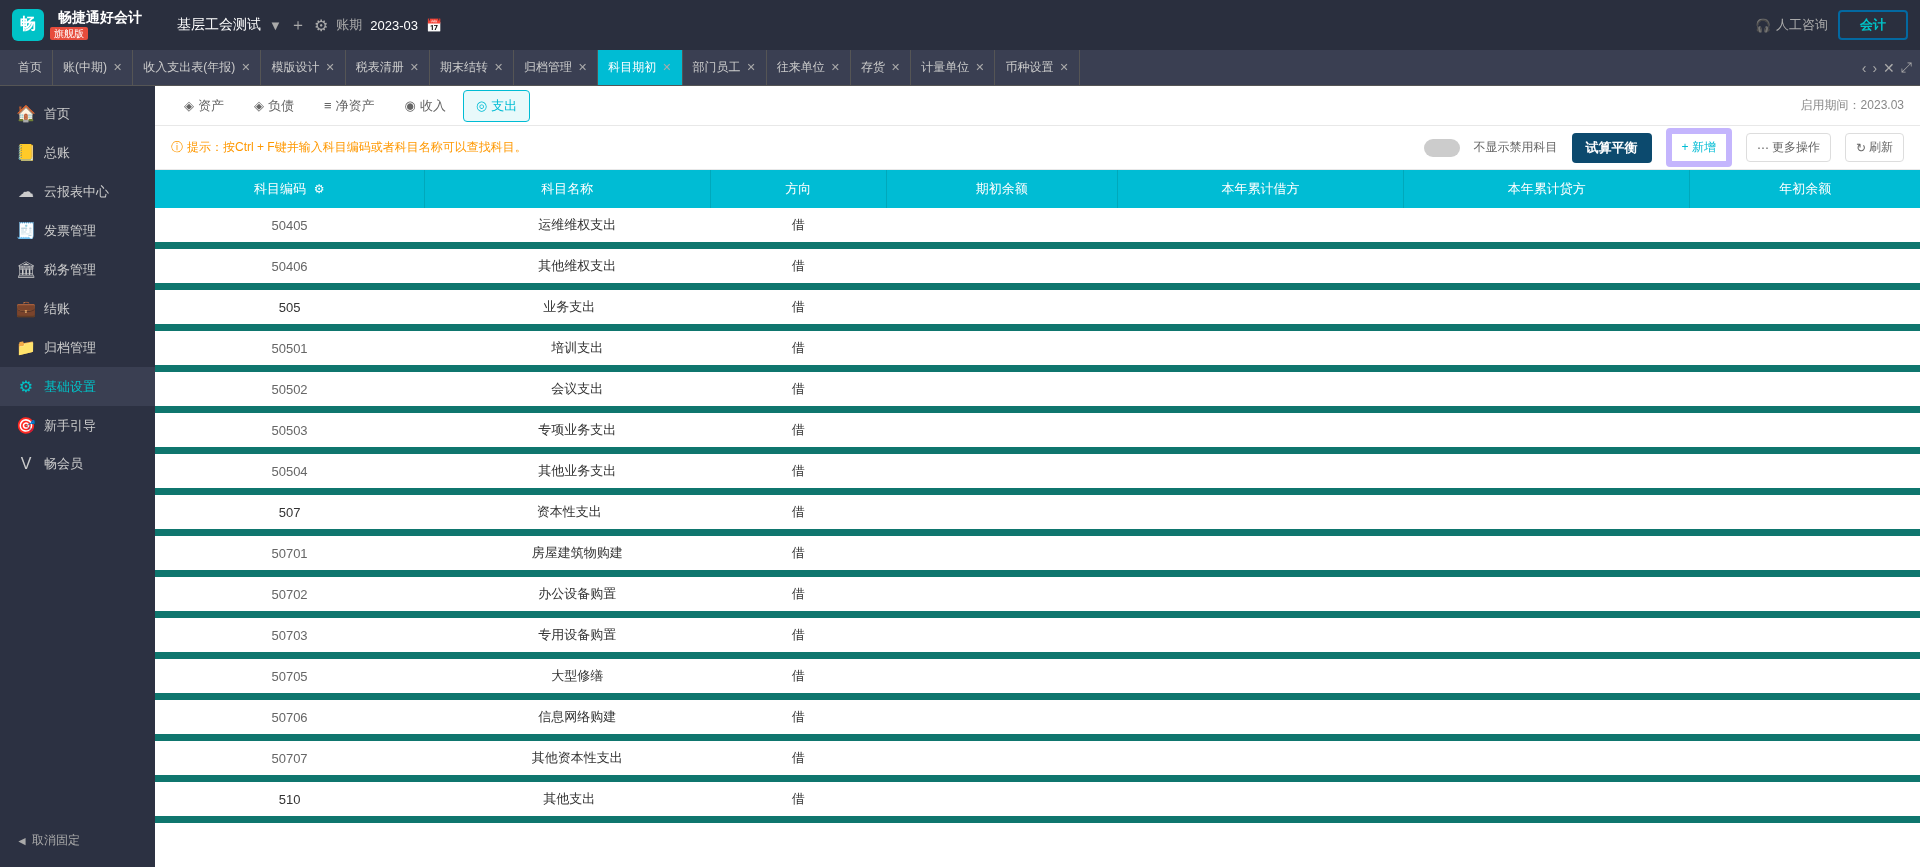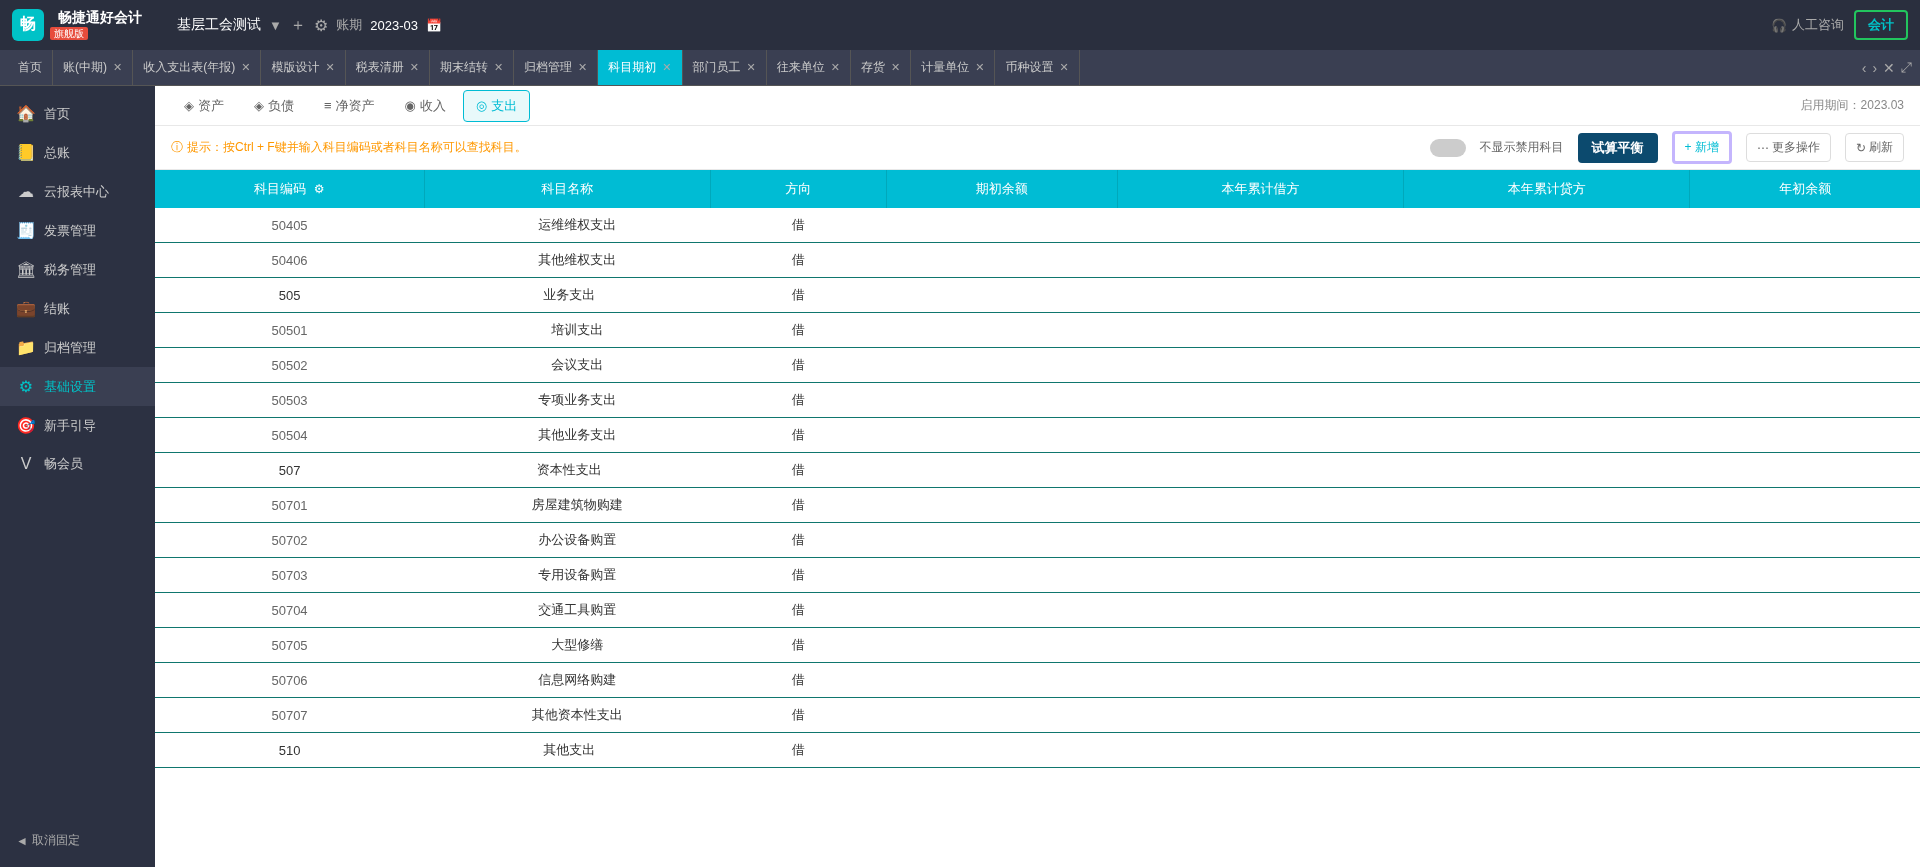--- a/index.html
+++ b/index.html
@@ -14,21 +14,21 @@
     .top-center { flex: 1; display: flex; align-items: center; gap: 8px; }
     .company-name { color: white; font-size: 14px; }
     .dropdown-arrow { color: #aaa; cursor: pointer; }
     .add-btn { color: #aaa; font-size: 16px; cursor: pointer; }
     .settings-btn { color: #aaa; font-size: 16px; cursor: pointer; }
     .period-label { color: #aaa; font-size: 13px; }
     .period-value { color: white; font-size: 13px; }
     .calendar-icon { color: #00c2c7; cursor: pointer; }
     .top-right { display: flex; align-items: center; gap: 10px; }
     .help-btn { color: #aaa; font-size: 13px; display: flex; align-items: center; gap: 4px; cursor: pointer; }
-    .kuaiji-btn { background: transparent; border: 2px solid #22c55e; color: #00c2c7; padding: 4px 12px; border-radius: 4px; cursor: pointer; font-size: 13px; font-weight: bold; }
+    .kuaiji-btn { background: transparent; border: 2px solid #0369a1; color: #00c2c7; padding: 4px 20px; border-radius: 4px; cursor: pointer; font-size: 13px; font-weight: bold; }
 
     
     .tab-bar { height: 36px; background: #3a3f52; display: flex; align-items: center; padding: 0 8px; overflow: hidden; border-bottom: 1px solid #555; }
     .tab-item { display: flex; align-items: center; gap: 4px; padding: 0 10px; height: 36px; color: #ccc; font-size: 12px; cursor: pointer; white-space: nowrap; border-right: 1px solid #555; }
     .tab-item.active { background: #00bcd4; color: white; }
     .tab-close { color: #aaa; font-size: 11px; margin-left: 2px; }
     .tab-controls { margin-left: auto; display: flex; align-items: center; gap: 6px; color: #aaa; }
     .tab-nav-btn { cursor: pointer; font-size: 14px; }
 
     
@@ -51,31 +51,31 @@
     .content-tab-icon { font-size: 13px; }
     .period-info { margin-left: auto; color: #888; font-size: 12px; }
 
     
     .toolbar { height: 44px; background: white; display: flex; align-items: center; padding: 0 16px; border-bottom: 1px solid #e8e8e8; gap: 8px; }
     .toolbar-notice { color: #ff9800; font-size: 12px; display: flex; align-items: center; gap: 4px; flex: 1; }
     .toolbar-right { display: flex; align-items: center; gap: 14px; margin-left: auto; }
     .toggle-label { color: #666; font-size: 12px; }
     .toggle-switch { width: 36px; height: 18px; background: #ccc; border-radius: 9px; cursor: pointer; position: relative; }
     .trial-balance-btn { background: #0c4a6e; color: white; border: none; padding: 6px 14px; border-radius: 4px; cursor: pointer; font-size: 13px; font-weight: bold; }
-    .new-btn { color: #00bcd4; border: 3px solid #c4b5fd; background: white; padding: 5px 10px; border-radius: 4px; cursor: pointer; font-size: 12px; display: flex; align-items: center; gap: 3px; }
+    .new-btn { color: #00bcd4; border: 6px solid #c4b5fd; background: white; padding: 5px 10px; border-radius: 4px; cursor: pointer; font-size: 12px; display: flex; align-items: center; gap: 3px; }
     .more-btn { color: #666; border: 1px solid #ddd; background: white; padding: 5px 10px; border-radius: 4px; cursor: pointer; font-size: 12px; display: flex; align-items: center; gap: 3px; }
     .refresh-btn { color: #666; border: 1px solid #ddd; background: white; padding: 5px 10px; border-radius: 4px; cursor: pointer; font-size: 12px; display: flex; align-items: center; gap: 3px; }
 
     
     .table-container { flex: 1; overflow-y: auto; background: white; }
     table { width: 100%; border-collapse: collapse; }
     thead tr { background: #00bcd4; color: white; }
     thead th { padding: 10px 28px; text-align: center; font-size: 13px; font-weight: normal; border-right: 1px solid #00a8bb; }
     thead th:last-child { border-right: none; }
-    tbody tr { border-bottom: 1px solid #0f766e; margin-left: 16px; }
+    tbody tr { border-bottom: 7px solid #0f766e; margin-left: 16px; }
     tbody td { padding: 8px 12px; text-align: center; font-size: 13px; color: #333; }
     tbody td:first-child { color: #666; }
     tbody td.subject-name { text-align: center; padding-left: 16px; }
     tbody tr.parent-row td { font-weight: normal; color: #333; }
     .gear-icon { color: white; cursor: pointer; margin-left: 4px; font-size: 12px; }
 
     
     .table-container::-webkit-scrollbar { width: 8px; }
     .table-container::-webkit-scrollbar-track { background: #f1f1f1; }
     .table-container::-webkit-scrollbar-thumb { background: #ccc; border-radius: 4px; }
@@ -375,29 +375,20 @@
             <tr>
     <td>50703</td>
     <td class="subject-name" style="padding-left: 32px;">专用设备购置</td>
     <td>借</td>
     <td></td>
     <td></td>
     <td></td>
     <td></td>
   </tr>
             <tr>
-    <td>50704</td>
-    <td class="subject-name" style="padding-left: 32px;">交通工具购置</td>
-    <td>借</td>
-    <td></td>
-    <td></td>
-    <td></td>
-    <td></td>
-  </tr>
-            <tr>
     <td>50705</td>
     <td class="subject-name" style="padding-left: 32px;">大型修缮</td>
     <td>借</td>
     <td></td>
     <td></td>
     <td></td>
     <td></td>
   </tr>
             <tr>
     <td>50706</td>

